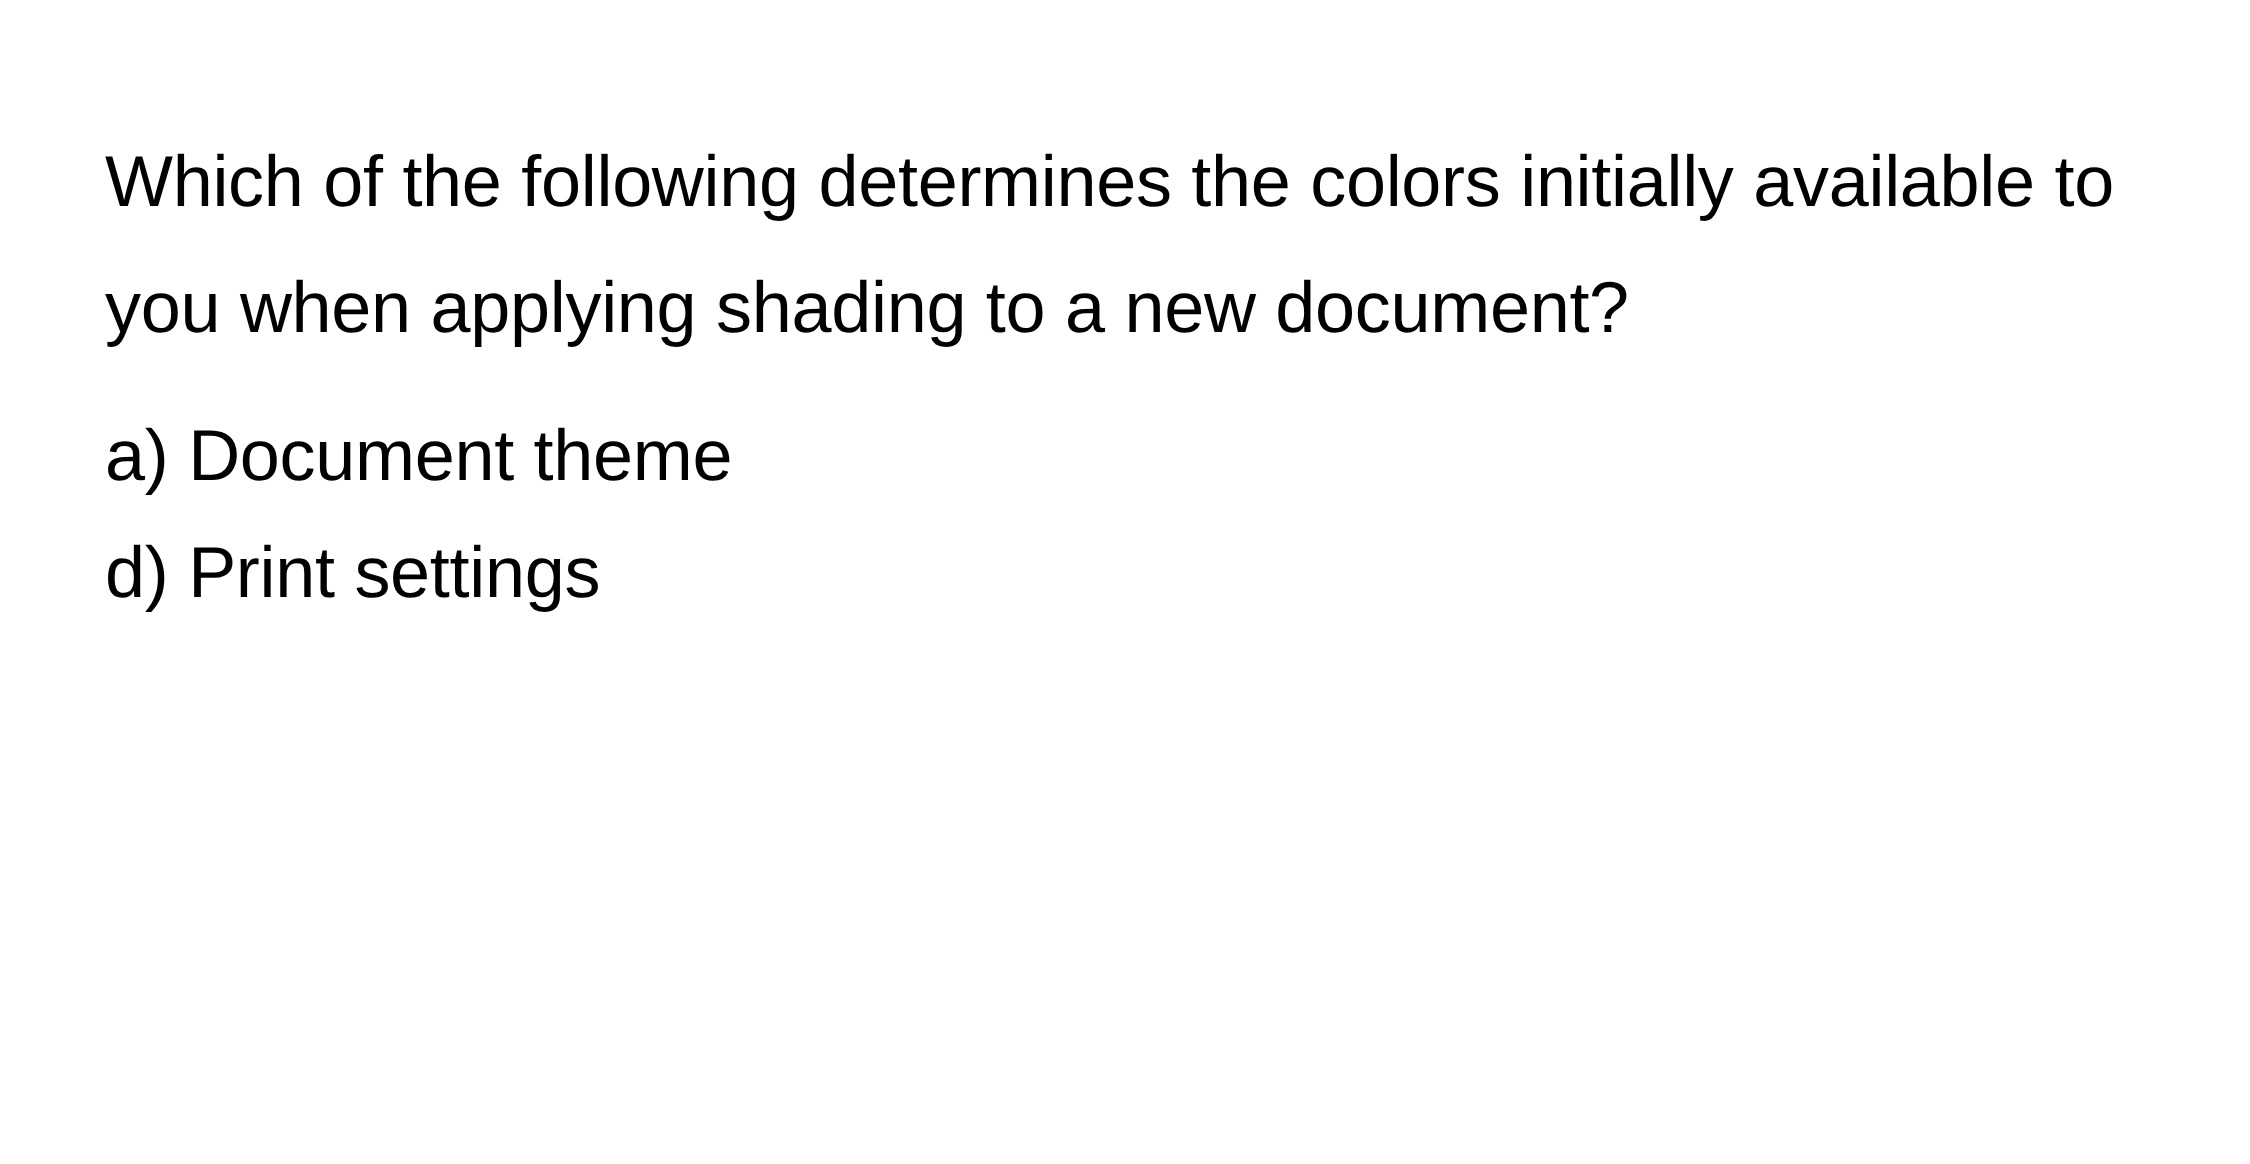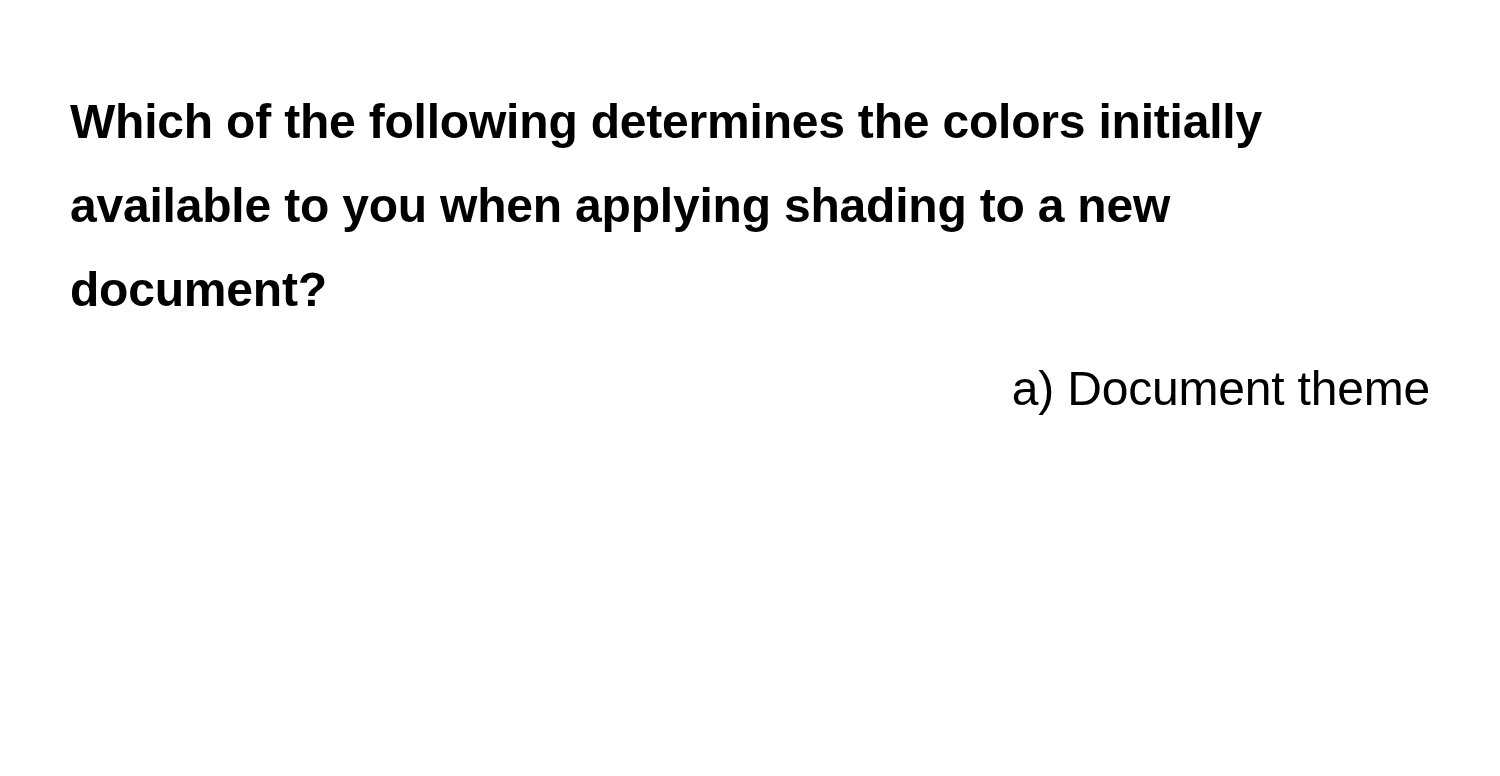--- a/index.html
+++ b/index.html
@@ -11,28 +11,27 @@
       width: 1500px;
       height: 776px;
       background: #ffffff;
       font-family: -apple-system, BlinkMacSystemFont, "Segoe UI", Helvetica, Arial, sans-serif;
       color: #000000;
       padding: 80px 70px 0 70px;
     }
     .question-text {
       font-size: 48px;
       line-height: 1.75;
-      font-weight: 700;
+      font-weight: 400;
       margin-bottom: 18px;
       letter-spacing: -0.2px;
     }
     .options {
       display: flex;
       flex-direction: column;
-      text-align: right;
     }
     .option {
       font-size: 48px;
       line-height: 1.62;
       font-weight: 400;
       letter-spacing: -0.2px;
     }
     .option-label {
       display: inline;
     }
@@ -43,13 +42,17 @@
 </head>
 <body>
 
 <div class="question-text">Which of the following determines the colors initially available to you when applying shading to a new document?</div>
 
 <div class="options">
   <div class="option">
     <span class="option-label">a)</span>
     <span class="option-text">Document theme</span>
   </div>
+  <div class="option">
+    <span class="option-label">d)</span>
+    <span class="option-text">Print settings</span>
+  </div>
 </div>
 
 </body></html>

